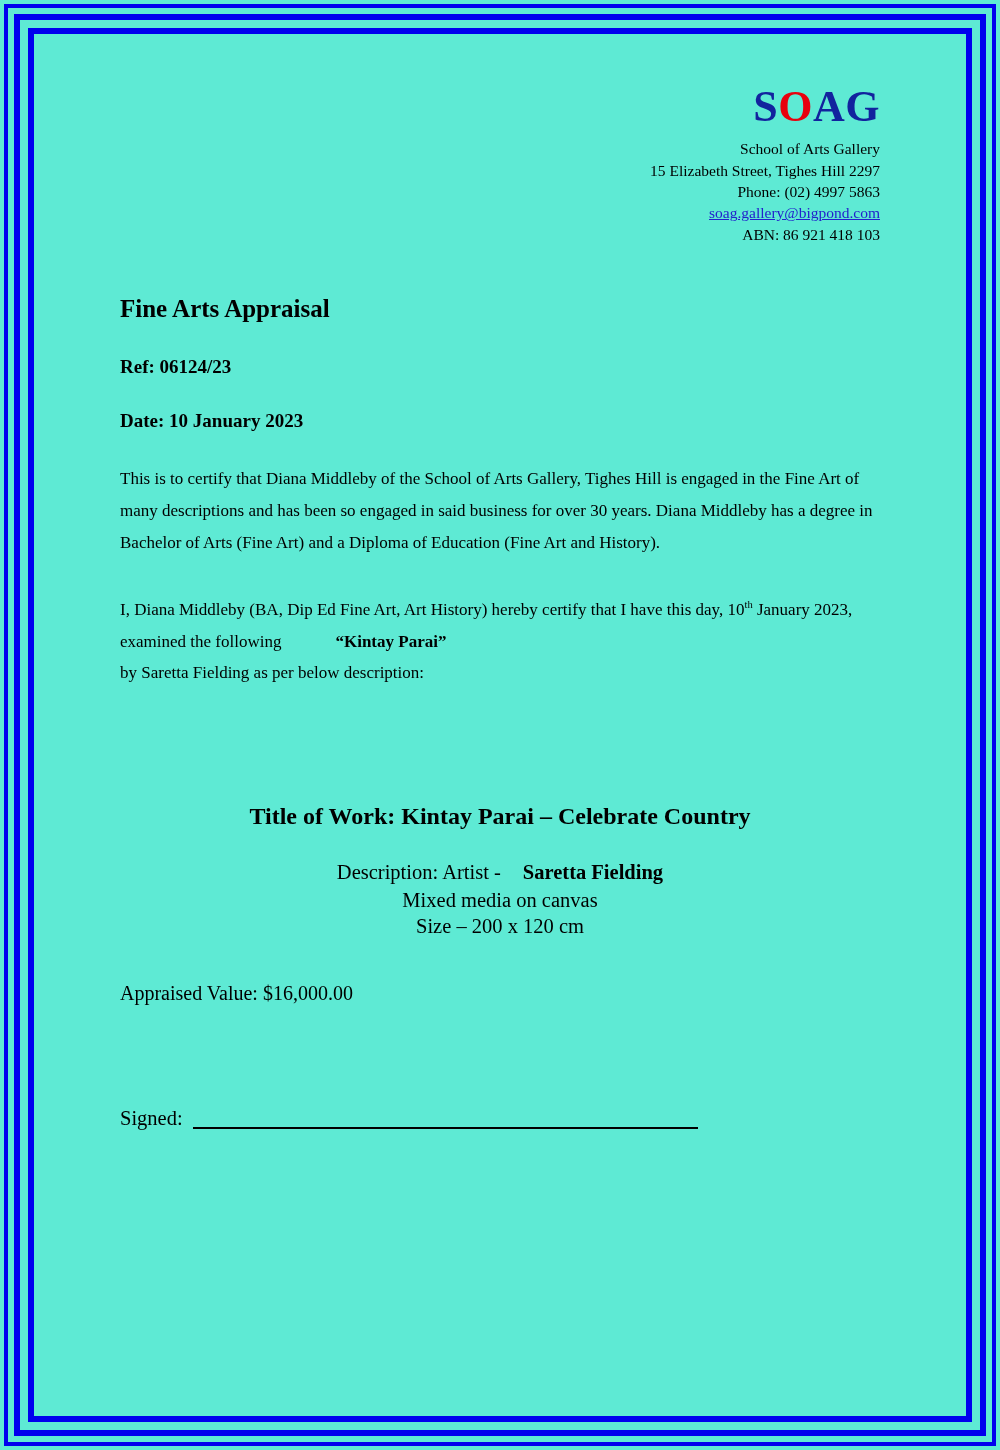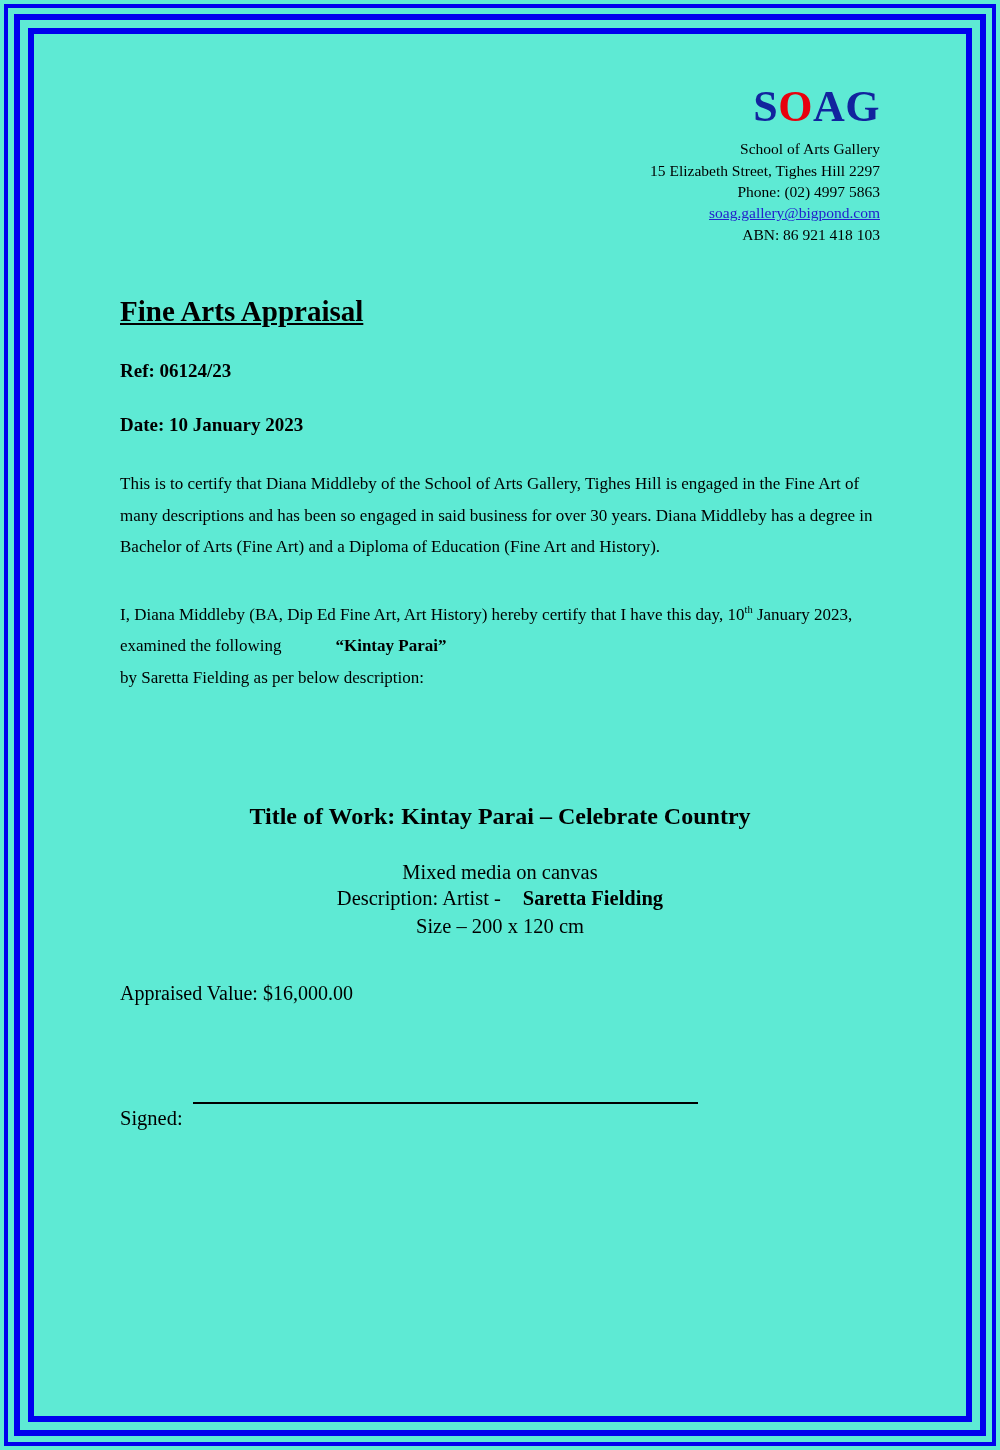--- a/index.html
+++ b/index.html
@@ -94,25 +94,24 @@
   }
 
   
   .body-block {
     position: absolute;
     left: 120px;
     top: 295px;
     width: 760px;
   }
   .doc-title {
-    font-size: 29px;
+    font-size: 25px;
     font-weight: bold;
     margin: 0 0 32px 0;
     line-height: 1.15;
-    text-decoration: underline;
   }
   .meta-line {
     font-size: 19px;
     font-weight: bold;
     margin: 0 0 32px 0;
     line-height: 1.15;
   }
   .para {
     font-size: 17px;
     line-height: 1.86;
@@ -164,21 +163,21 @@
   }
 
   
   .signed-row {
     position: absolute;
     left: 120px;
     top: 1105px;
     font-size: 20.5px;
     line-height: 1.3;
     display: flex;
-    align-items: flex-start;
+    align-items: flex-end;
   }
   .sig-rule {
     display: inline-block;
     width: 505px;
     border-bottom: 2px solid #000000;
     height: 0;
     margin-left: 10px;
     position: relative;
     top: -3px;
   }
@@ -222,22 +221,22 @@
 
       <p class="para">This is to certify that Diana Middleby of the School of Arts Gallery, Tighes Hill is engaged in the Fine Art of many descriptions and has been so engaged in said business for over 30 years. Diana Middleby has a degree in Bachelor of Arts (Fine Art) and a Diploma of Education (Fine Art and History).</p>
 
       <div class="para-gap"></div>
 
       <p class="para"><span>I, Diana Middleby (BA, Dip Ed Fine Art, Art History) hereby certify that I have this day, 10</span><sup class="ord">th</sup><span> January 2023, examined the following</span><span class="tab-gap"></span><span class="bold">“Kintay Parai”</span><br><span>by Saretta Fielding as per below description:</span></p>
     </div>
 
     <div class="work-block">
       <div class="work-title">Title of Work: Kintay Parai – Celebrate Country</div>
+      <div class="work-line first"><span>Description: Artist -</span><span class="tab-gap" style="width:22px"></span><span class="bold">Saretta Fielding</span></div>
       <div class="work-line">Mixed media on canvas</div>
-      <div class="work-line first"><span>Description: Artist -</span><span class="tab-gap" style="width:22px"></span><span class="bold">Saretta Fielding</span></div>
       <div class="work-line">Size – 200 x 120 cm</div>
     </div>
 
     <div class="value-line">Appraised Value: $16,000.00</div>
 
     <div class="signed-row">
       <span>Signed:</span>
       <span class="sig-rule"></span>
     </div>
 

